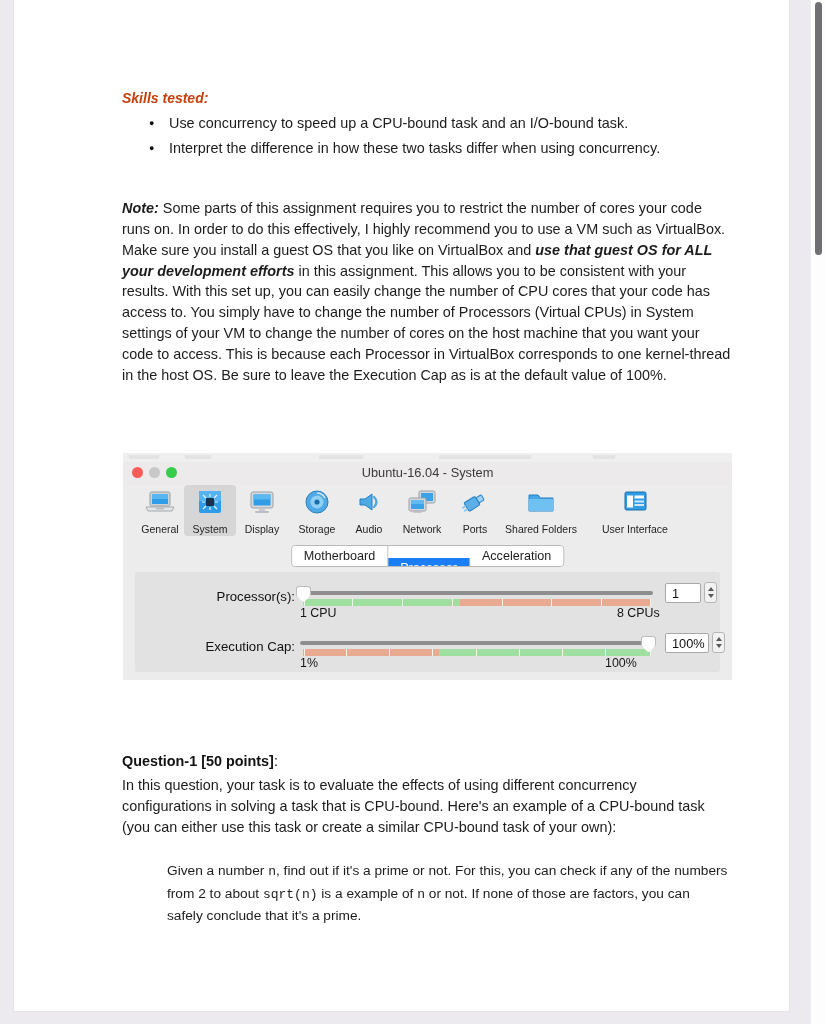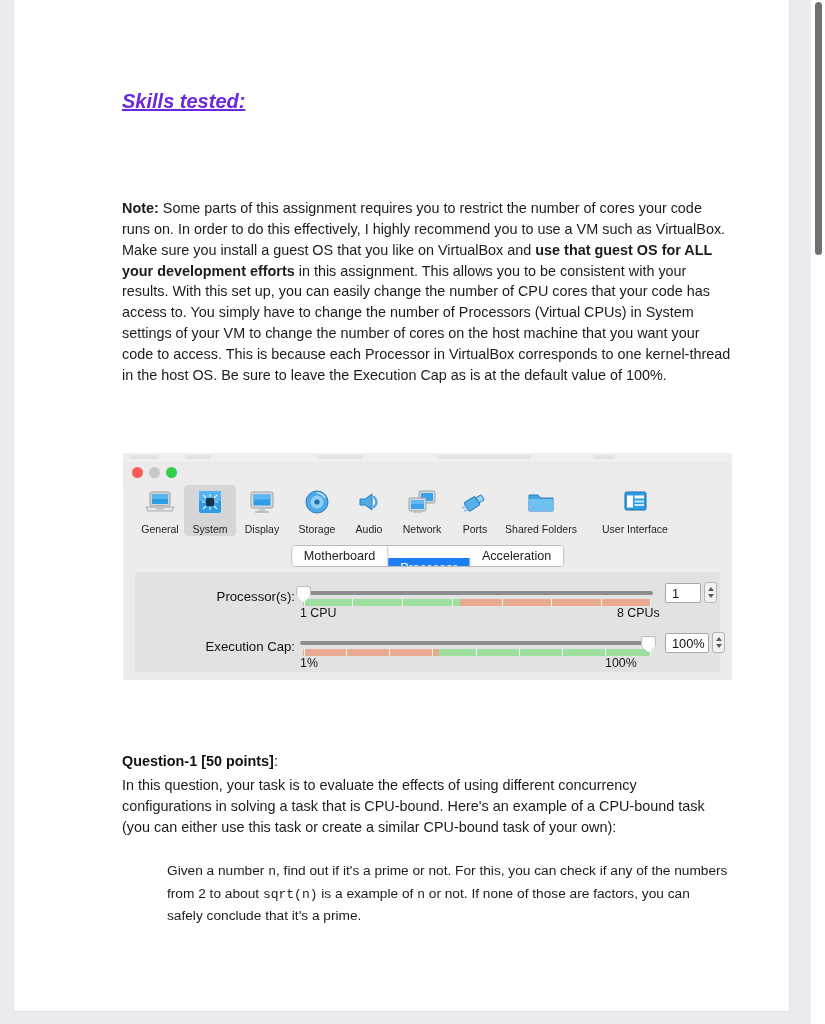--- a/index.html
+++ b/index.html
@@ -22,27 +22,27 @@
 
   
   #scrollbar-track {
     position: absolute; right: 0; top: 0; width: 15px; height: 1024px;
     background: #fdfdfd; border-left: 1px solid #eeeeee;
   }
   #scrollbar-thumb {
     position: absolute; left: 4px; top: 2px; width: 7px; height: 253px;
     background: #6f6f74; border-radius: 4px;
   }
-  .bold { font-weight: bold; }
+  .bold { font-weight: bold; font-style: italic; }
   .mono { font-family: "Liberation Mono", monospace; font-size: 13px; }
 
   #skills-heading {
     position: absolute; left: 108px; top: 90px;
-    font-size: 20px; font-style: italic; font-weight: bold;
-    text-decoration: underline; color: #6d28d9;
+    font-size: 14px; font-style: italic; font-weight: bold;
+    color: #c2410c;
   }
   #skills-list {
     position: absolute; left: 133px; top: 111px; width: 600px;
     list-style: none;
   }
   #skills-list li {
     position: relative; padding-left: 22px;
     font-size: 14.4px; line-height: 25px; color: #1c1c1c;
   }
   #skills-list li::before {
@@ -184,37 +184,42 @@
 </style>
 </head>
 <body>
 
 <div id="viewport">
 
   <div id="page">
 
     <div id="skills-heading">Skills tested:</div>
 
+    <ul id="skills-list">
+      <li><span>Use concurrency to speed up a CPU-bound task and an I/O-bound task.</span></li>
+      <li><span>Interpret the difference in how these two tasks differ when using concurrency.</span></li>
+    </ul>
 
     <p id="note-para"><span class="bold">Note:</span><span> Some parts of this assignment requires you to restrict the number of cores your code runs on.  In order to do this effectively, I highly recommend you to use a VM such as VirtualBox. Make sure you install a guest OS that you like on VirtualBox and </span><span class="bold">use that guest OS for ALL your development efforts</span><span> in this assignment. This allows you to be consistent with your results. With this set up, you can easily change the number of CPU cores that your code has access to. You simply have to change the number of Processors (Virtual CPUs) in System settings of your VM to change the number of cores on the host machine that you want your code to access. This is because each Processor in VirtualBox corresponds to one kernel-thread in the host OS. Be sure to leave the Execution Cap as is at the default value of 100%.</span></p>
 
     <div id="vbox">
 
       <div id="vbox-ghost">
         <div class="g" style="left:6px;  top:2px; width:30px;"></div>
         <div class="g" style="left:62px; top:2px; width:26px;"></div>
         <div class="g" style="left:196px;top:2px; width:44px;"></div>
         <div class="g" style="left:316px;top:2px; width:92px;"></div>
         <div class="g" style="left:470px;top:2px; width:22px;"></div>
       </div>
 
       <div id="vbox-titlebar"></div>
       <div class="traffic" id="tl-close"></div>
       <div class="traffic" id="tl-min"></div>
       <div class="traffic" id="tl-max"></div>
+      <div id="vbox-title">Ubuntu-16.04 - System</div>
 
       <div id="vbox-toolbar">
 
         <div id="tb-system-sel" style="left:61px;"></div>
 
         <div class="tb-item" style="left:6px;">
           <svg class="tb-icon" viewBox="0 0 32 28">
             <rect x="6" y="3" width="20" height="14" rx="1.5" fill="#cfd3d6" stroke="#9aa0a5" stroke-width="1"></rect>
             <rect x="8" y="5" width="16" height="10" fill="#2f9ce8"></rect>
             <rect x="8" y="5" width="16" height="5" fill="#57b6f0"></rect>

